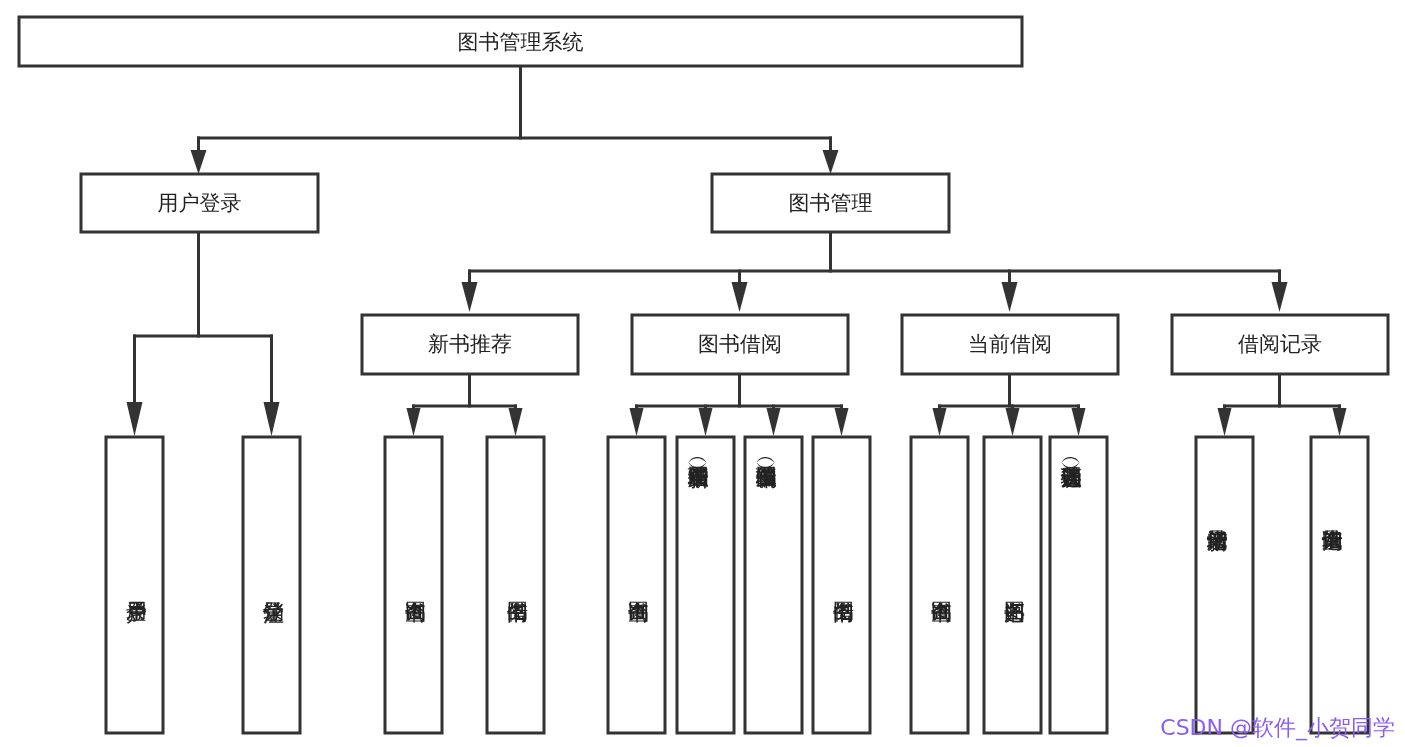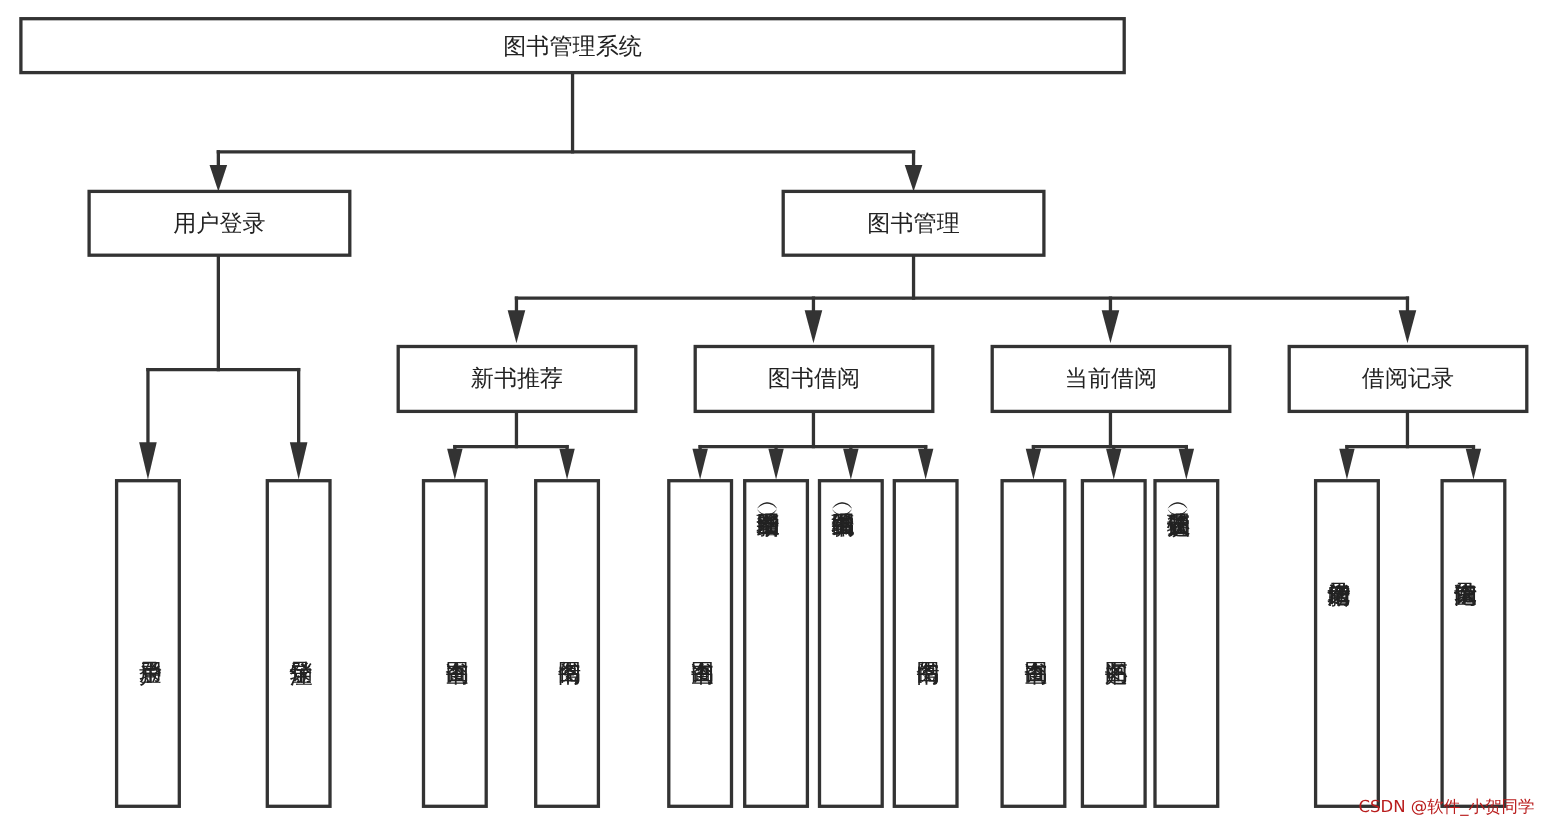--- a/index.html
+++ b/index.html
@@ -56,22 +56,22 @@
     fill: #222222;
     text-anchor: middle;
     writing-mode: vertical-rl;
     glyph-orientation-vertical: 0;
   }
   .watermark-text {
     position: absolute;
     right: 10px;
     bottom: 4px;
     font-family: "DejaVu Sans", "Liberation Sans", sans-serif;
-    font-size: 15px;
-    color: #b91c1c;
+    font-size: 22px;
+    color: #8b5cf6;
     white-space: nowrap;
     user-select: none;
   }
 </style>
 </head>
 <body>
 
 <div id="diagram-root">
 
   <svg id="tree-svg" viewBox="0 0 1405 747" xmlns="http://www.w3.org/2000/svg">

